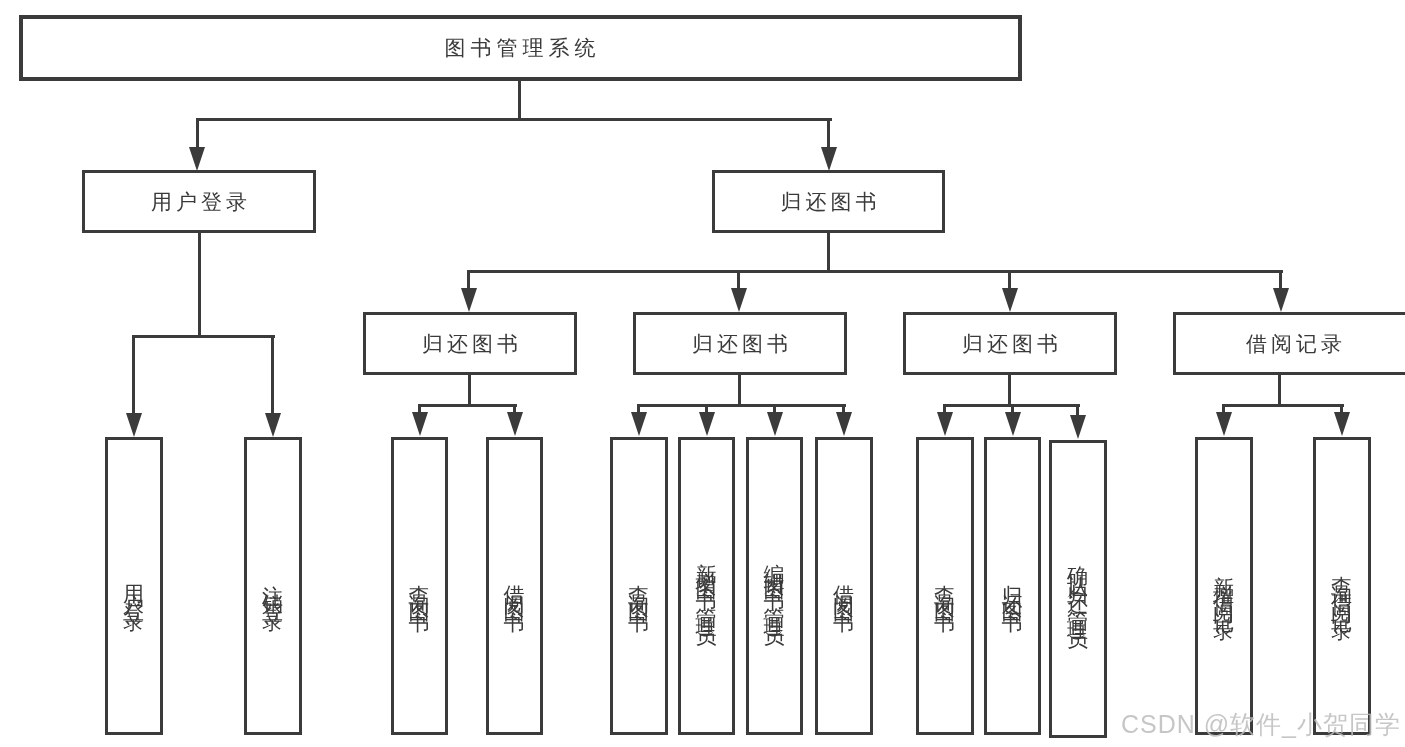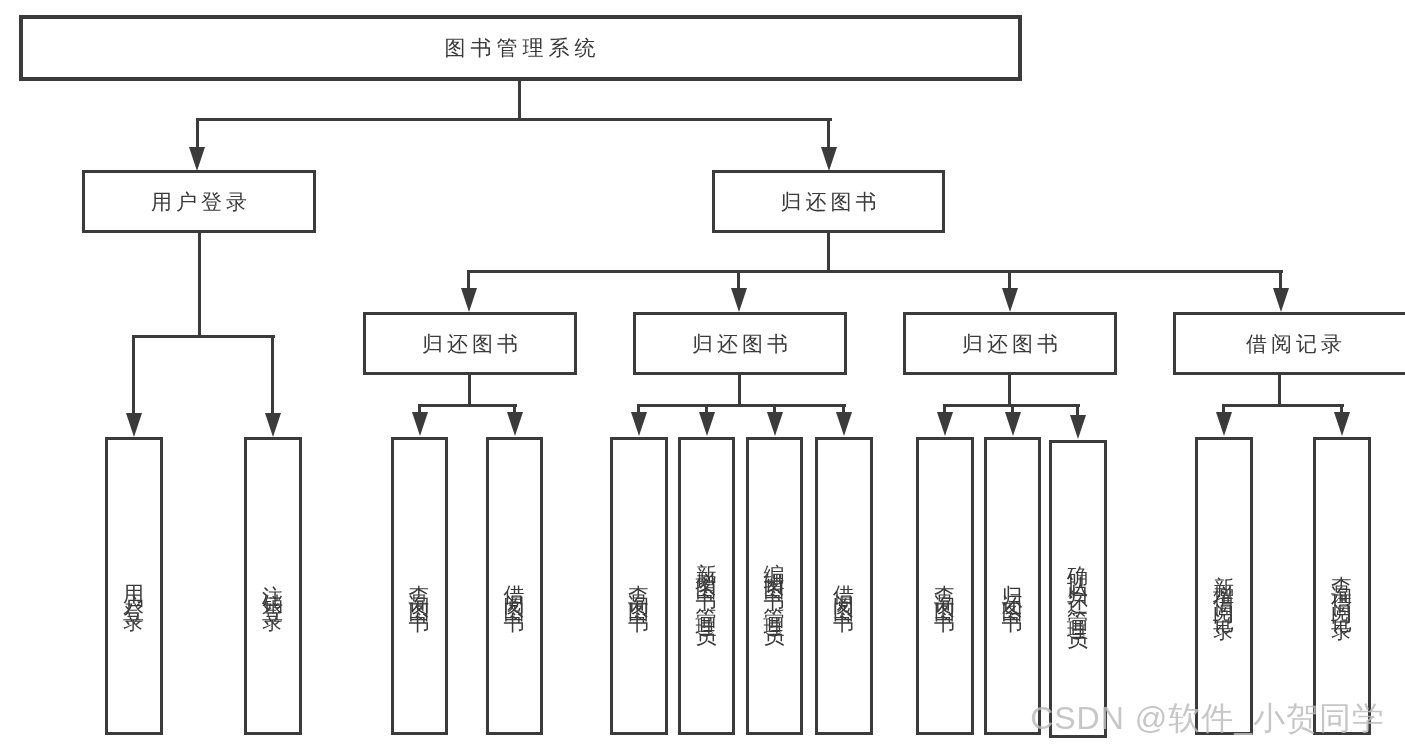--- a/index.html
+++ b/index.html
@@ -41,22 +41,22 @@
   }
   .seg{position:absolute;background:var(--line);z-index:1;}
   .arw{
     position:absolute;width:0;height:0;z-index:1;
     border-left:8px solid transparent;
     border-right:8px solid transparent;
     border-top:24px solid var(--line);
   }
   .watermark{
     position:absolute;
-    right:20px;bottom:6px;
-    font-size:32px;
+    right:4px;bottom:6px;
+    font-size:25px;
     color:var(--wm);
     opacity:.85;
     letter-spacing:1px;
     white-space:nowrap;
     z-index:3;
   }
 </style>
 </head>
 <body>
 

